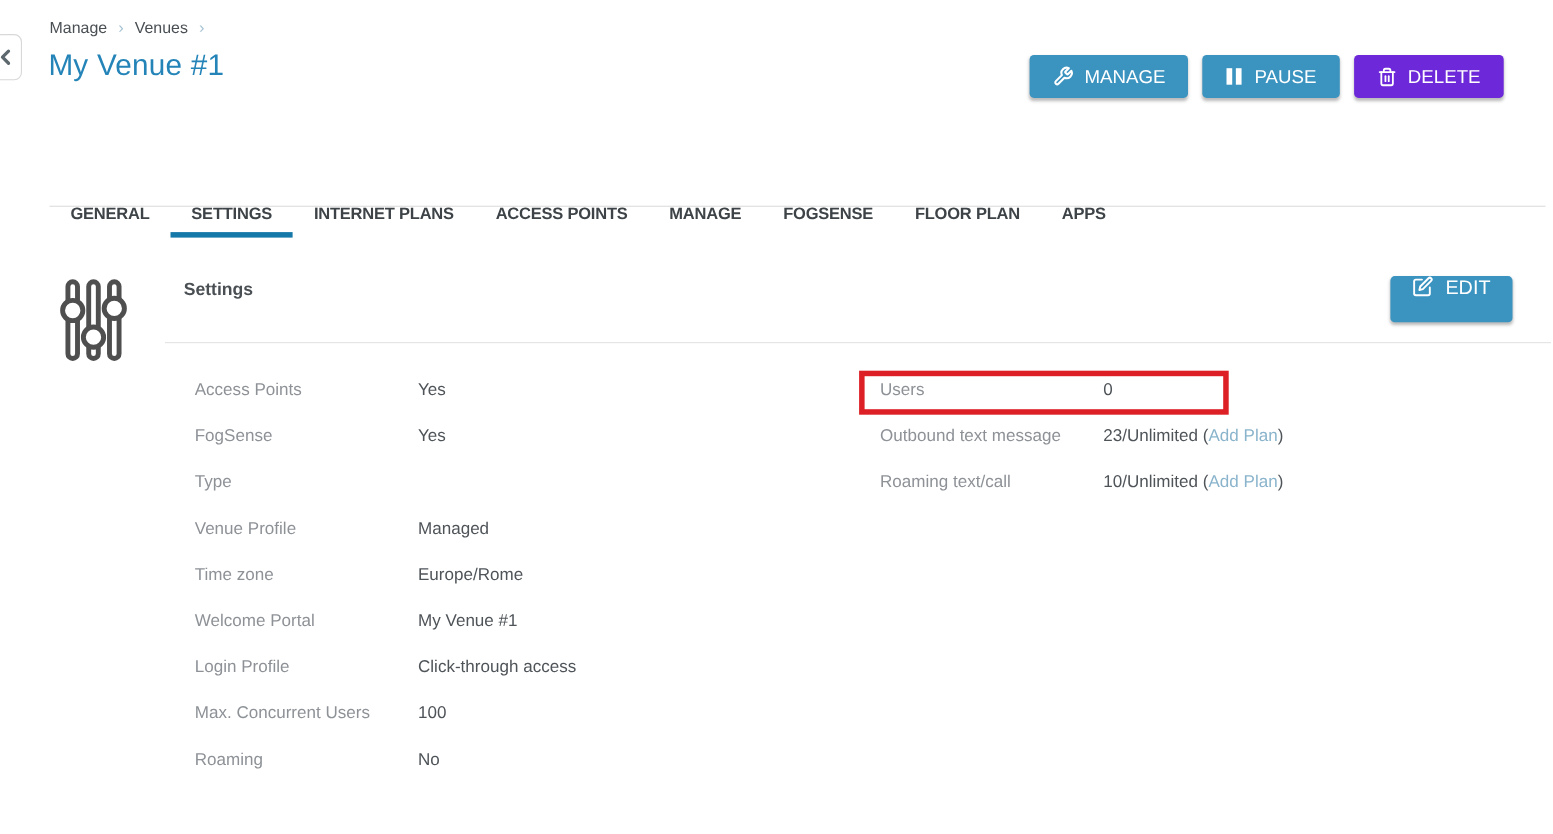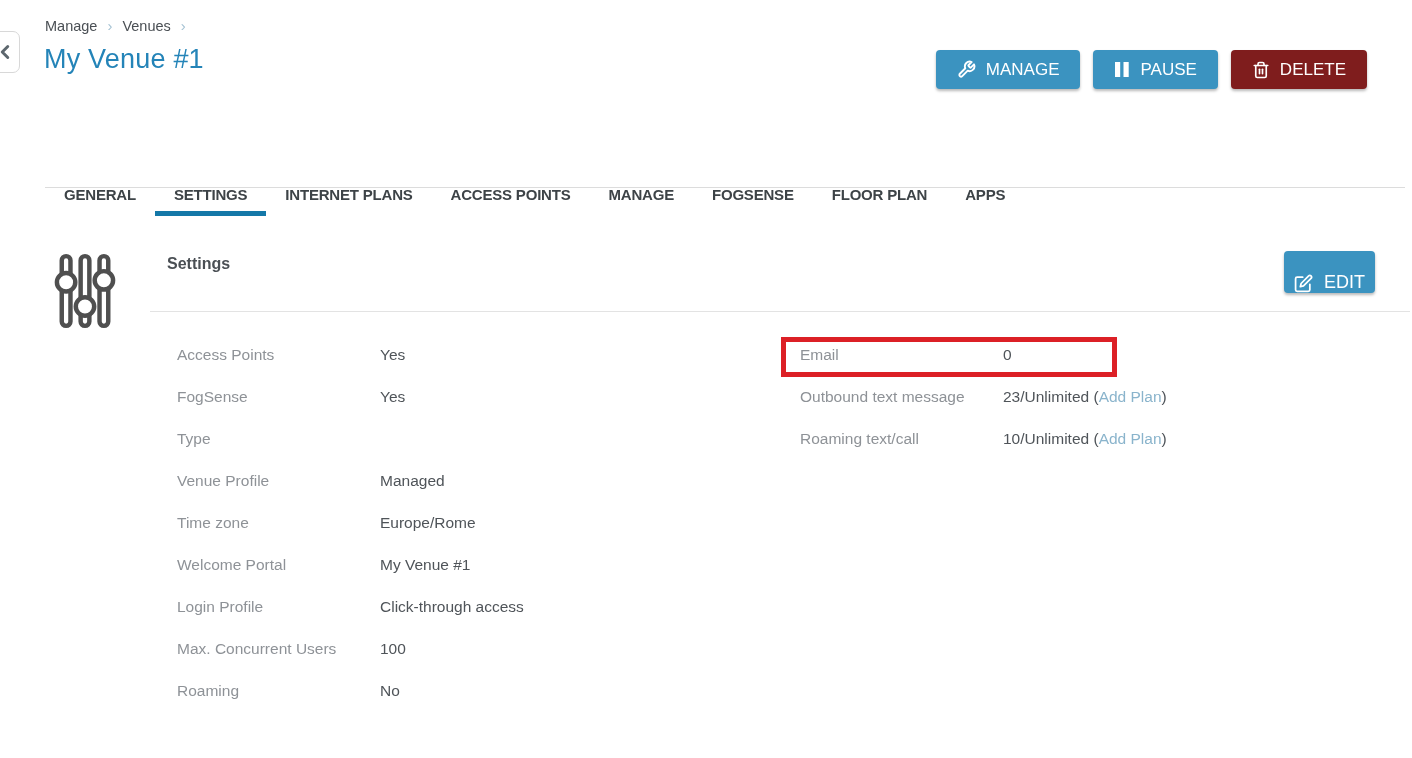--- a/index.html
+++ b/index.html
@@ -20,37 +20,37 @@
 
   .page-title { position:absolute; left:44px; top:44px; font-size:27px;
                 color:#2484b8; font-weight:400; letter-spacing:0.2px; }
 
   .actions { position:absolute; top:50px; right:45px; display:flex; gap:13px; }
   .btn { height:39px; display:inline-flex; align-items:center; gap:10px;
          padding:0 21px; border:none; border-radius:4px; color:#fff;
          font-family:"Liberation Sans", sans-serif; font-size:17px;
          box-shadow:0 2px 3px rgba(0,0,0,0.28); cursor:pointer; }
   .btn-blue   { background:#3b93c0; }
-  .btn-danger { background:#7f1d1d;align-items:center; }
+  .btn-danger { background:#6d28d9;align-items:center; }
   .btn svg { flex:none; }
 
   
   .tabs { position:absolute; left:45px; top:150px; width:1360px; height:38px;
           display:flex; border-bottom:1px solid #dcdcdc; }
   .tab { padding:0 19px; display:flex; align-items:center; height:38px;
          font-weight:bold; font-size:15px; color:#3d4347; letter-spacing:-0.2px;
          cursor:pointer; border-bottom:5px solid transparent;margin-top:28px; }
   .tab.active { border-bottom-color:#1478a8; }
 
   
   .sliders-icon { position:absolute; left:54px; top:252px; }
   .section-heading { position:absolute; left:167px; top:255px; font-size:16px;
                      font-weight:bold; color:#4a4f54; }
   .edit-btn { position:absolute; top:251px; right:37px; height:42px;
-              display:inline-flex; align-items:flex-end; gap:11px; padding:0 10px;
+              display:inline-flex; align-items:flex-start; gap:11px; padding:0 20px;
               background:#3b93c0; border:none; border-radius:4px; color:#fff;
               font-family:"Liberation Sans", sans-serif; font-size:18px;
               box-shadow:0 2px 3px rgba(0,0,0,0.28); cursor:pointer; }
   .section-divider { position:absolute; left:150px; right:2px; top:311px;
                      height:1px; background:#e3e3e3; }
 
   
   .fields-left  { position:absolute; left:177px; top:341px; width:430px; }
   .fields-right { position:absolute; left:800px; top:341px; width:440px; }
   .field-row { display:flex; margin-bottom:14px; font-size:15.5px; line-height:28px; }
@@ -184,21 +184,21 @@
     <span class="field-value">100</span>
   </div>
   <div class="field-row">
     <span class="field-label">Roaming</span>
     <span class="field-value">No</span>
   </div>
 </div>
 
 <div class="fields-right">
   <div class="field-row">
-    <span class="field-label">Email</span>
+    <span class="field-label">Users</span>
     <span class="field-value">0</span>
   </div>
   <div class="field-row">
     <span class="field-label">Outbound text message</span>
     <span class="field-value"><span>23/Unlimited (</span><span class="add-plan-link">Add Plan</span><span>)</span></span>
   </div>
   <div class="field-row">
     <span class="field-label">Roaming text/call</span>
     <span class="field-value"><span>10/Unlimited (</span><span class="add-plan-link">Add Plan</span><span>)</span></span>
   </div>

